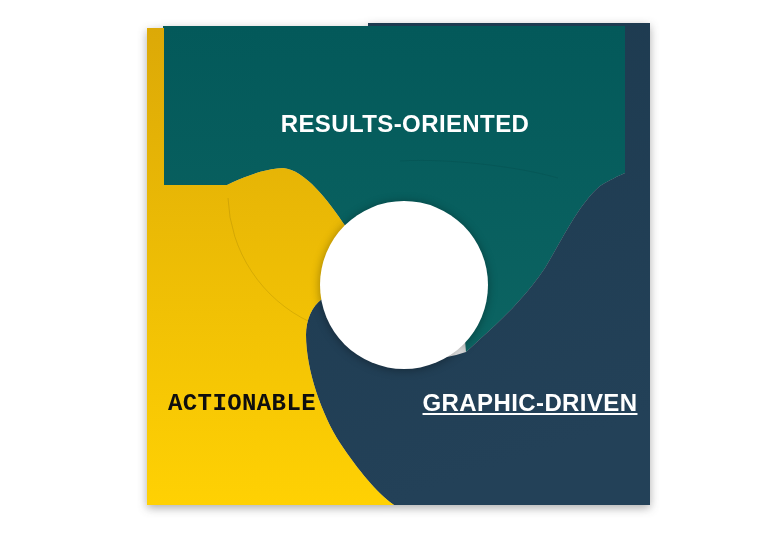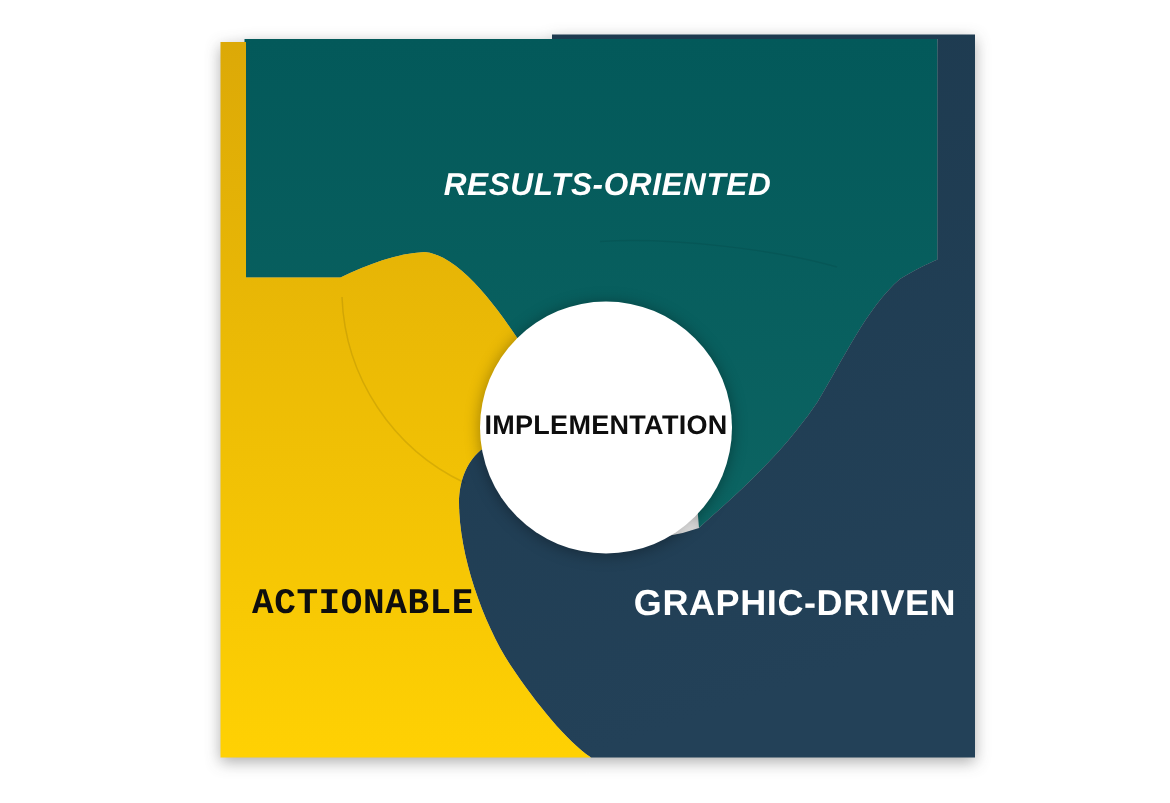--- a/index.html
+++ b/index.html
@@ -20,21 +20,21 @@
   .seam { fill: none; stroke: rgba(0,0,0,0.10); stroke-width: 1; }
   .seam-light { fill: none; stroke: rgba(0,0,0,0.07); stroke-width: 1; }
   .label {
     position: absolute;
     transform: translate(-50%, -50%);
     font-weight: bold;
     white-space: nowrap;
     letter-spacing: 0.4px;
     user-select: none;
   }
-  .label-top      { left: 405px; top: 124px; font-size: 21px; font-style: italic; }
+  .label-top      { left: 405px; top: 124px; font-size: 24px; }
   .label-left     { left: 242px; top: 403px; font-size: 24px; font-family: Liberation Mono, monospace; }
   .label-right    { left: 530px; top: 403px; font-size: 24px; }
   .label-center   { left: 404px; top: 284px; font-size: 18px; letter-spacing: 0.2px; }
 </style>
 </head>
 <body>
 
 <div class="stage">
 
   <svg class="diagram" width="780" height="535" viewBox="0 0 780 535">
@@ -87,17 +87,16 @@
       <path class="seam-light" d="M 400,161 C 450,158 520,167 558,178"></path>
     </g>
 
     <circle class="center-circle" cx="404" cy="285" r="84" fill="#FFFFFF"></circle>
   </svg>
 
   <div class="label label-top" style="color: rgb(255, 255, 255);">RESULTS-ORIENTED</div>
 
   <div class="label label-left" style="color: rgb(14, 14, 14);">ACTIONABLE</div>
 
-  <div class="label label-right" style="color: rgb(255, 255, 255);">GRAPHIC-DRIVEN</div>
+  <div class="label label-right" style="color: rgb(255, 255, 255); text-decoration: underline;">GRAPHIC-DRIVEN</div>
 
-  <div class="label label-center" style="color: rgb(14, 14, 14);">IMPLEMENTATION</div>
 
 </div>
 
 </body></html>

